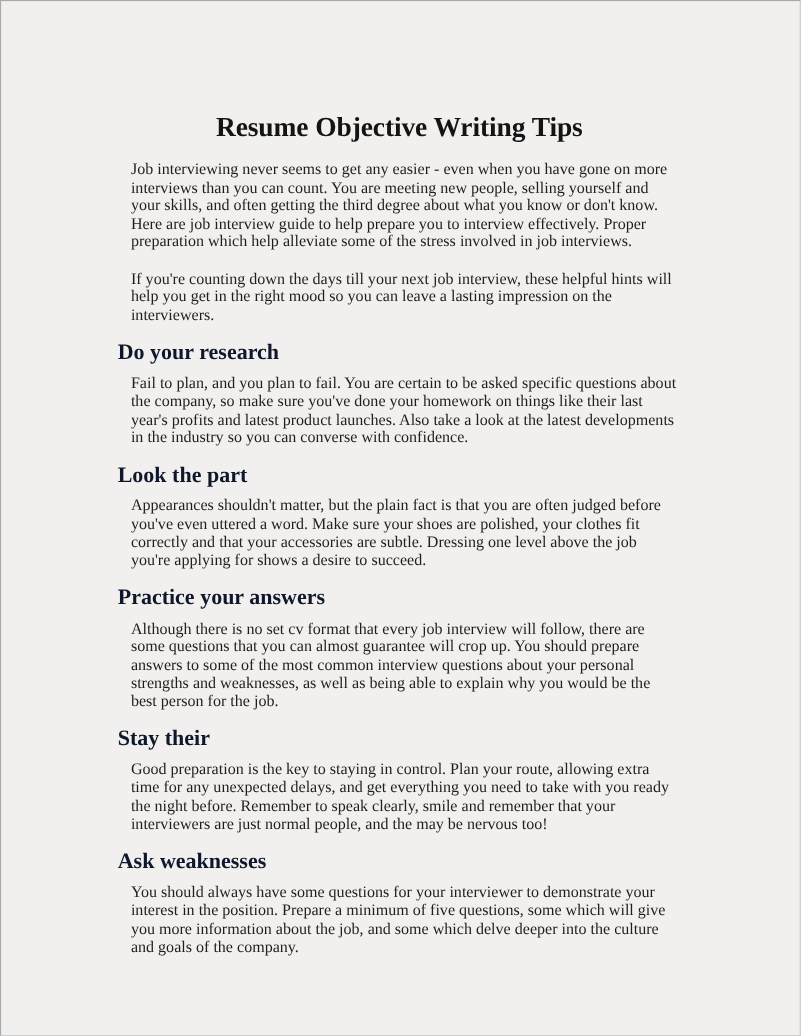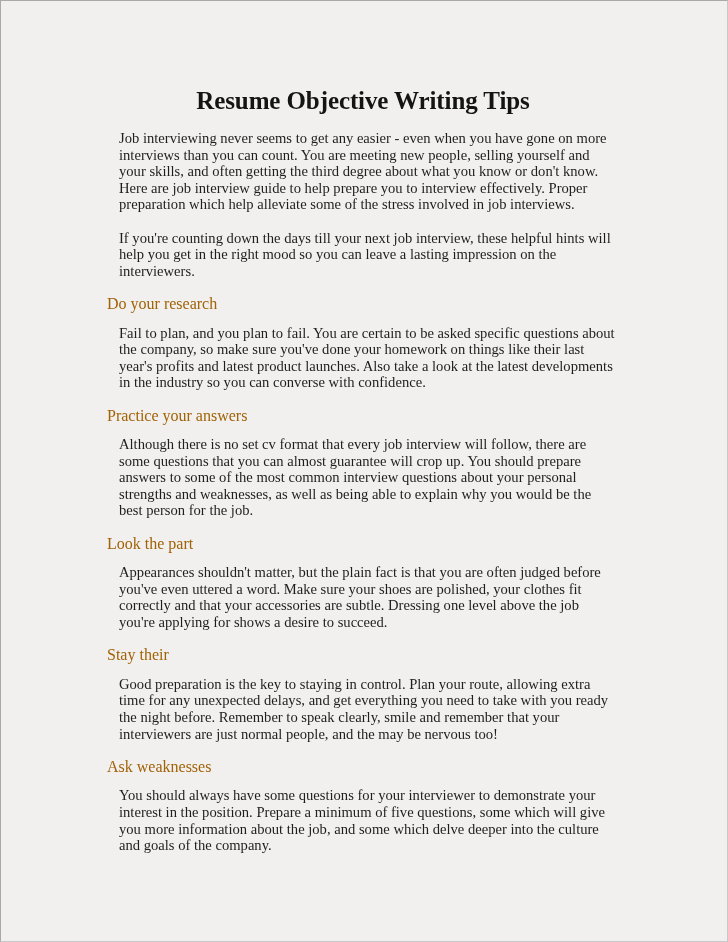--- a/index.html
+++ b/index.html
@@ -27,65 +27,65 @@
     .doc {
       position: absolute;
       left: 107px;
       top: 86px;
       width: 520px;
     }
     .title {
       font-weight: bold;
       font-size: 25px;
       text-align: center;
-      margin: 0 0 14px 0;
+      margin: 16px 0 14px 0;
       line-height: 30px;
       color: #141414;
       letter-spacing: -0.1px;
       padding-right: 8px;
     }
     p {
       margin: 12px;
       font-size: 14.6px;
       line-height: 16.6px;
     }
     .para { margin-bottom: 16.6px; }
     .section { margin-bottom: 16.6px; }
     .section h2 {
-      font-size: 16px;
+      font-size: 20px;
       line-height: 16.6px;
-      font-weight: normal;
+      font-weight: bold;
       margin: 0;
-      color: #a16207;
+      color: #0f172a;
     }
   </style>
 </head>
 <body>
 
 <div class="page-border"></div>
 
 <div class="doc">
   <h1 class="title">Resume Objective Writing Tips</h1>
 
   <p class="para">Job interviewing never seems to get any easier - even when you have gone on more interviews than you can count. You are meeting new people, selling yourself and your skills, and often getting the third degree about what you know or don't know. Here are job interview guide to help prepare you to interview effectively. Proper preparation which help alleviate some of the stress involved in job interviews.</p>
   <p class="para">If you're counting down the days till your next job interview, these helpful hints will help you get in the right mood so you can leave a lasting impression on the interviewers.</p>
 
   <div class="section">
     <h2>Do your research</h2>
     <p>Fail to plan, and you plan to fail. You are certain to be asked specific questions about the company, so make sure you've done your homework on things like their last year's profits and latest product launches. Also take a look at the latest developments in the industry so you can converse with confidence.</p>
   </div>
 
   <div class="section">
-    <h2>Practice your answers</h2>
-    <p>Although there is no set cv format that every job interview will follow, there are some questions that you can almost guarantee will crop up. You should prepare answers to some of the most common interview questions about your personal strengths and weaknesses, as well as being able to explain why you would be the best person for the job.</p>
+    <h2>Look the part</h2>
+    <p>Appearances shouldn't matter, but the plain fact is that you are often judged before you've even uttered a word. Make sure your shoes are polished, your clothes fit correctly and that your accessories are subtle. Dressing one level above the job you're applying for shows a desire to succeed.</p>
   </div>
 
   <div class="section">
-    <h2>Look the part</h2>
-    <p>Appearances shouldn't matter, but the plain fact is that you are often judged before you've even uttered a word. Make sure your shoes are polished, your clothes fit correctly and that your accessories are subtle. Dressing one level above the job you're applying for shows a desire to succeed.</p>
+    <h2>Practice your answers</h2>
+    <p>Although there is no set cv format that every job interview will follow, there are some questions that you can almost guarantee will crop up. You should prepare answers to some of the most common interview questions about your personal strengths and weaknesses, as well as being able to explain why you would be the best person for the job.</p>
   </div>
 
   <div class="section">
     <h2>Stay their</h2>
     <p>Good preparation is the key to staying in control. Plan your route, allowing extra time for any unexpected delays, and get everything you need to take with you ready the night before. Remember to speak clearly, smile and remember that your interviewers are just normal people, and the may be nervous too!</p>
   </div>
 
   <div class="section">
     <h2>Ask weaknesses</h2>
     <p>You should always have some questions for your interviewer to demonstrate your interest in the position. Prepare a minimum of five questions, some which will give you more information about the job, and some which delve deeper into the culture and goals of the company.</p>

